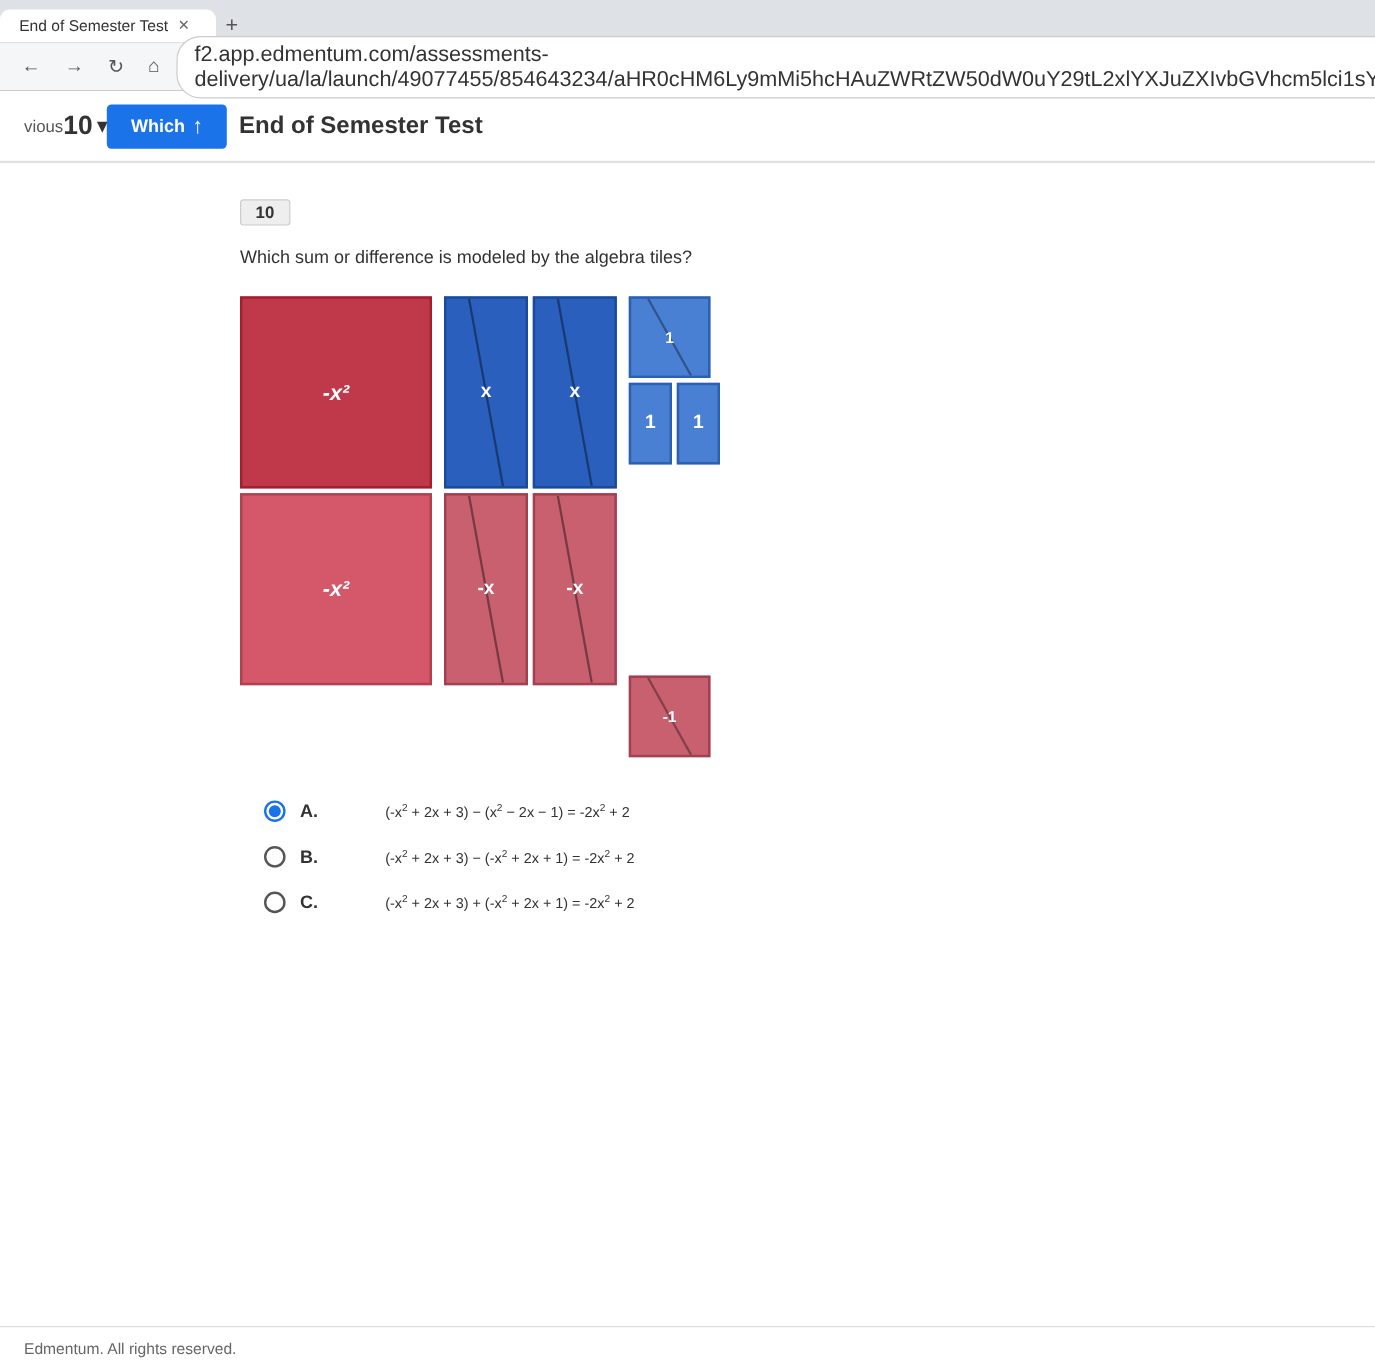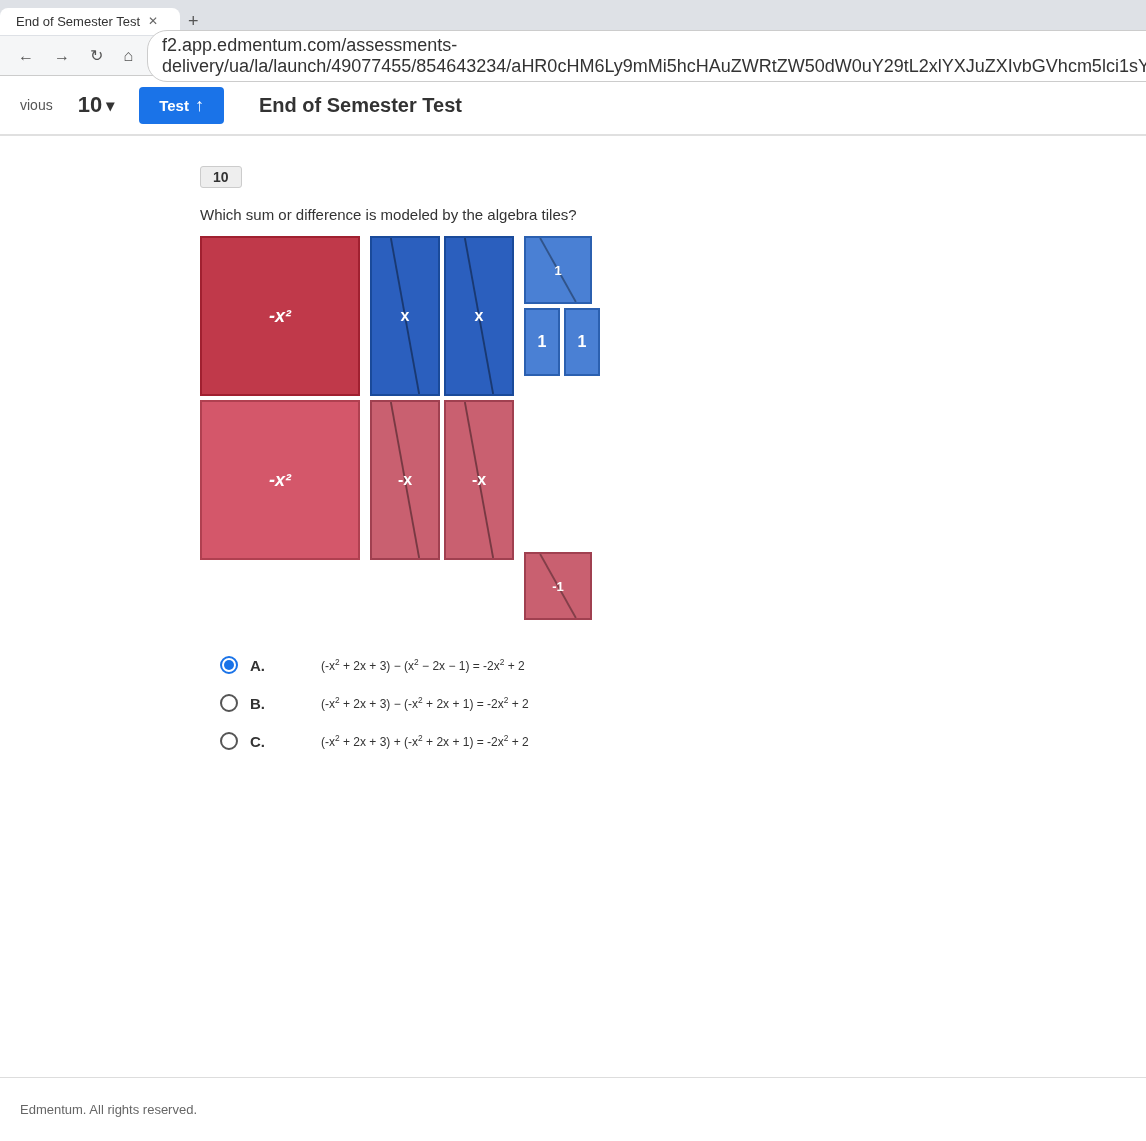--- a/index.html
+++ b/index.html
@@ -76,21 +76,21 @@
     }
 
     
     .app-toolbar {
       display: flex;
       align-items: center;
       background: #fff;
       border-bottom: 2px solid #e0e0e0;
       padding: 0 20px;
       height: 60px;
-      gap: 25px;
+      gap: 0;
     }
     .toolbar-previous {
       font-size: 14px;
       color: #555;
       cursor: pointer;
     }
     .toolbar-question-num {
       font-size: 22px;
       font-weight: bold;
       color: #333;
@@ -137,21 +137,21 @@
       margin-bottom: 18px;
     }
     .question-instruction {
       font-size: 15px;
       color: #333;
       margin-bottom: 10px;
     }
     .question-text {
       font-size: 15px;
       color: #333;
-      margin-bottom: 13px;
+      margin-bottom: 24px;
     }
 
     
     .tiles-container {
       display: flex;
       gap: 10px;
       margin-bottom: 36px;
       align-items: flex-start;
     }
 
@@ -249,21 +249,21 @@
     .answer-text {
       font-size: 12px;
       color: #333;
       margin-left: 44px;
     }
 
     
     .footer {
       background: #fff;
       border-top: 1px solid #ddd;
-      padding: 24px 20px;
+      padding: 10px 20px;
       font-size: 13px;
       color: #666;
       position: fixed;
       bottom: 0;
       width: 1146px;
     }
 
     
     sup { font-size: 0.7em; vertical-align: super; }
 
@@ -297,21 +297,21 @@
   </div>
 </div>
 
 <div class="app-toolbar">
   <span class="toolbar-previous">vious</span>
   <div class="toolbar-question-num">
     <span>10</span>
     <span style="cursor:pointer;font-size:16px;">▾</span>
   </div>
   <button class="toolbar-next-btn">
-    <span>Test</span>
+    <span>Which</span>
     <span style="font-size:18px;">↑</span>
   </button>
   <span class="toolbar-title">End of Semester Test</span>
 </div>
 
 <div class="main-content">
   <div class="question-number-badge">10</div>
 
   <p class="question-text">Which sum or difference is modeled by the algebra tiles?</p>
 

